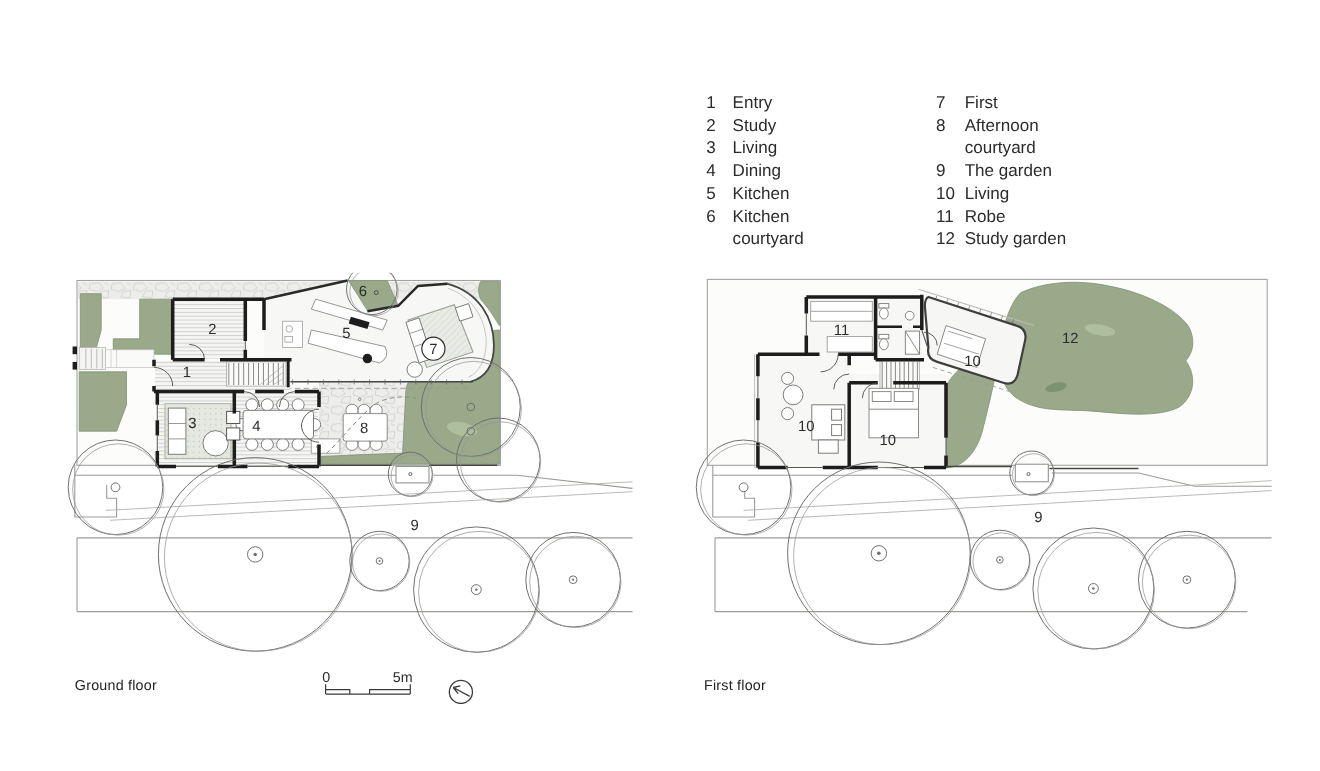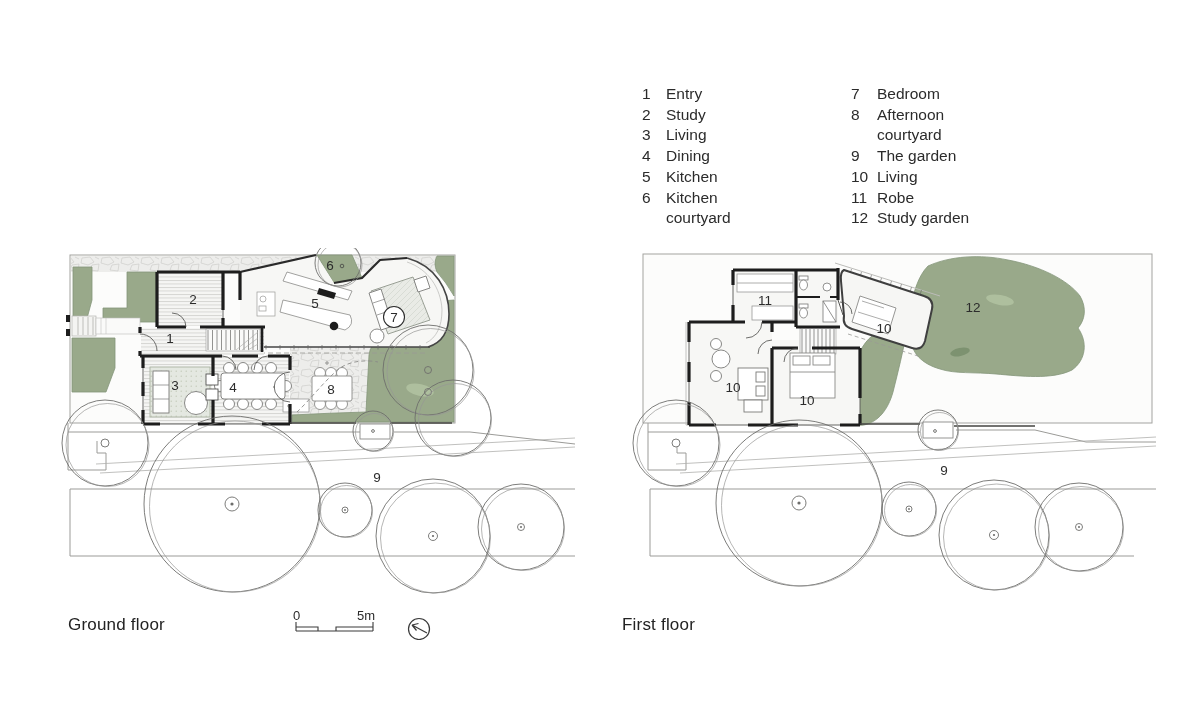--- a/index.html
+++ b/index.html
@@ -5,23 +5,23 @@
   html,body{margin:0;padding:0;background:#ffffff;}
   .canvas{position:relative;width:1200px;height:701px;background:#ffffff;overflow:hidden;
           font-family:"Liberation Sans",sans-serif;color:#2b2b2b;}
   .legend-col{position:absolute;top:84px;}
   .lrow{display:flex;font-size:15.5px;line-height:20.7px;color:#2b2b2b;}
   .lnum{display:inline-block;}
   .col-a{left:642px;}
   .col-a .lnum{width:24px;}
   .col-b{left:851px;}
   .col-b .lnum{width:26px;}
-  .floor-title{position:absolute;top:615px;font-size:17px;color:#232323;letter-spacing:.2px;}
+  .floor-title{position:absolute;top:615px;font-size:13px;color:#232323;letter-spacing:.2px;}
   #gf-title{left:68px;}
-  #ff-title{left:622px;}
+  #ff-title{left:640px;}
   svg{position:absolute;}
   svg text{font-family:"Liberation Sans",sans-serif;fill:#2c2c2c;}
   .plan-num{font-size:13.5px;text-anchor:middle;}
   .scale-num{font-size:13px;}
 </style>
 </head>
 <body>
 
 <div class="canvas">
 
@@ -51,21 +51,21 @@
         <span>Kitchen</span>
       </div>
     <div class="lrow">
         <span class="lnum"></span>
         <span>courtyard</span>
       </div>
   </div>
   <div class="legend-col col-b">
     <div class="lrow">
         <span class="lnum">7</span>
-        <span>Bedroom</span>
+        <span>First</span>
       </div>
     <div class="lrow">
         <span class="lnum">8</span>
         <span>Afternoon</span>
       </div>
     <div class="lrow">
         <span class="lnum"></span>
         <span>courtyard</span>
       </div>
     <div class="lrow">

